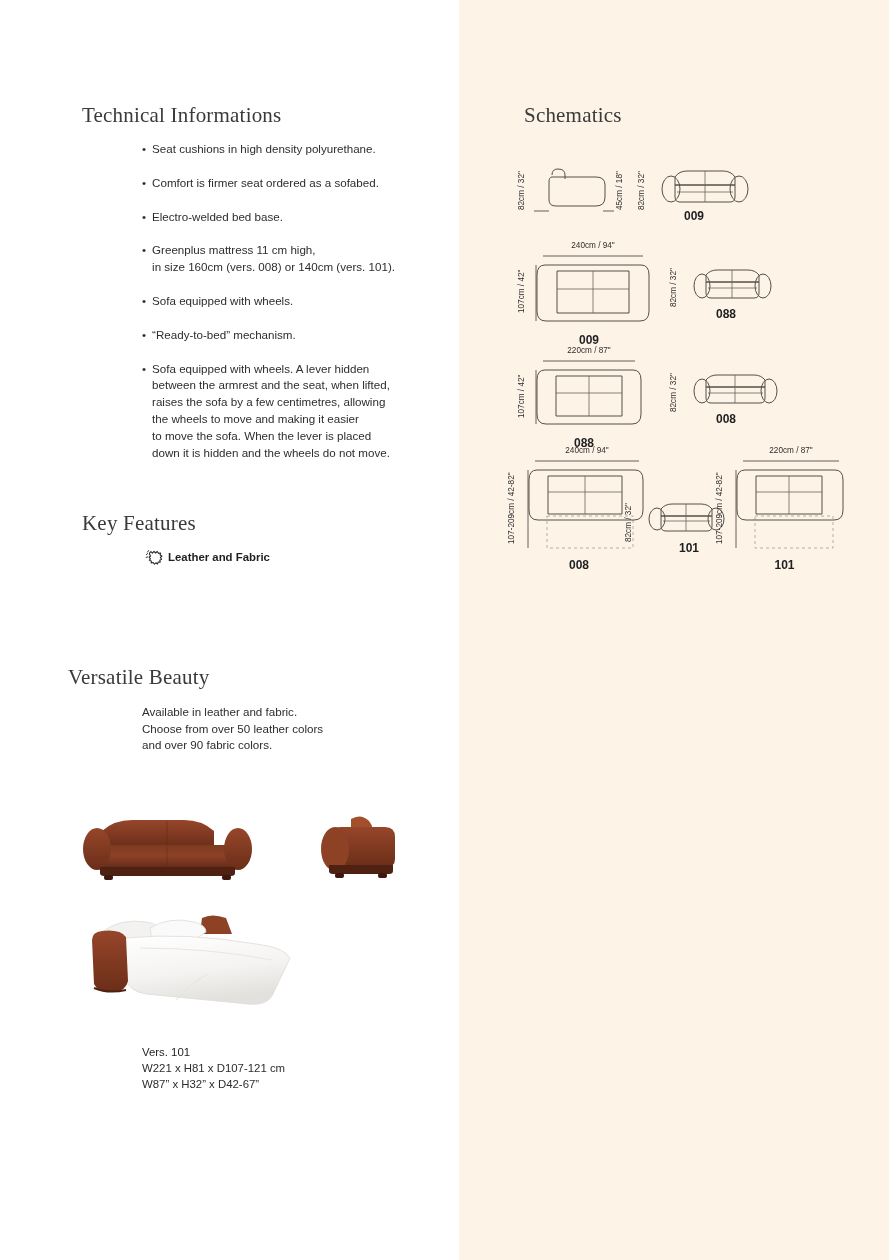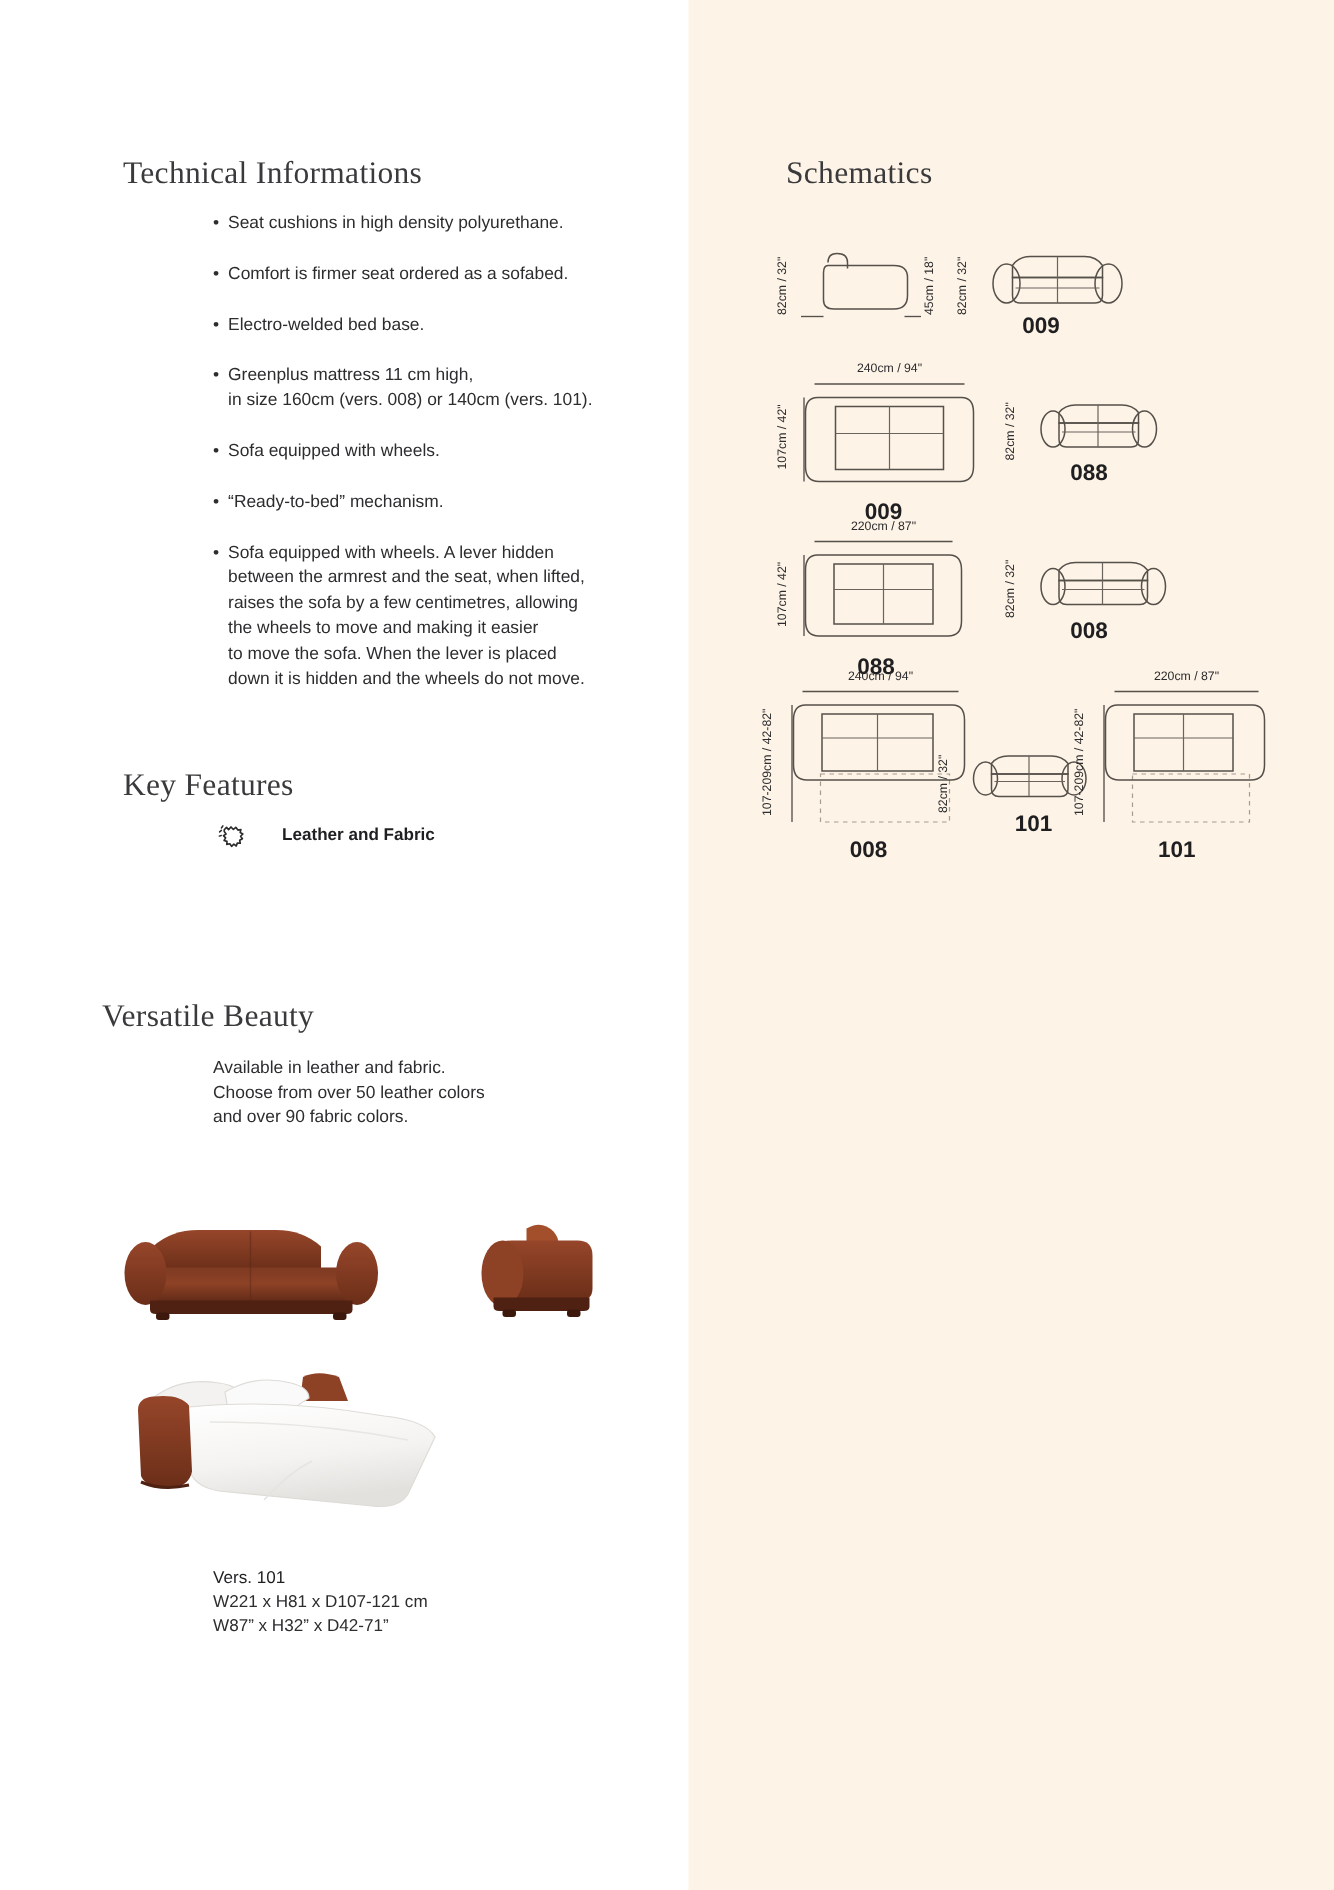--- a/index.html
+++ b/index.html
@@ -35,21 +35,21 @@
   .bullet {
     display: flex; gap: 6px;
     font-size: 11.6px; line-height: 16.8px; color: #2d2d2f;
     margin-bottom: 17px;
   }
   .bullet .dot { flex: 0 0 auto; }
   .bullet .txt { white-space: pre-line; }
 
   #key-title { position: absolute; left: 82px; top: 511px; }
   .features { position: absolute; left: 142px; top: 547px; width: 300px; }
-  .feature { display: flex; align-items: flex-start; gap: 20px; margin-bottom: 12px; }
+  .feature { display: flex; align-items: flex-start; margin-bottom: 12px; }
   .feature .ico { flex: 0 0 26px; width: 26px; height: 26px; color: #2b2b2d; }
   .feature .ft-name { font-size: 11.4px; font-weight: bold; color: #1f1f21; line-height: 14px; }
   .feature .ft-sub { font-size: 11.4px; color: #4a4a4c; line-height: 16px; margin-top: 2px; }
 
   #vb-title { position: absolute; left: 68px; top: 665px; }
   .vb-text {
     position: absolute; left: 142px; top: 704px; width: 300px;
     font-size: 11.6px; line-height: 16.5px; color: #2d2d2f; white-space: pre-line;
   }
 
@@ -62,21 +62,21 @@
   .caption { position: absolute; left: 142px; top: 1044px; }
   .caption .c-ttl { font-size: 11.4px; font-weight: normal; color: #1f1f21; line-height: 16px; }
   .caption .c-dim { font-size: 11.4px; color: #2d2d2f; line-height: 16px; }
 
   
   #schem-title { position: absolute; left: 524px; top: 103px; }
   .schem-wrap { position: absolute; left: 459px; top: 0; width: 430px; height: 1260px; }
   .schem-item { position: absolute; }
   .schem-label {
     text-align: center;
-    font-size: 15px; font-weight: bold; color: #1f1f21;
+    font-size: 12px; font-weight: bold; color: #1f1f21;
     margin-top: 2px;
   }
   .vlabel {
     position: absolute;
     font-size: 8.2px; color: #2d2d2f;
     writing-mode: vertical-rl; transform: rotate(180deg);
     white-space: nowrap;
   }
   .hlabel {
     position: absolute;
@@ -225,21 +225,21 @@
         <path d="M96 92 q16 -18 32 -26" stroke="#e6e4e1" stroke-width="1" fill="none"></path>
 
         <path d="M12 32 q0 -8 10 -9 q18 -2 24 6 l2 44 q-2 10 -14 11 q-16 1 -20 -8 z" fill="url(#vf2)"></path>
         <path d="M14 80 q14 6 32 2" stroke="#4e2112" stroke-width="2" fill="none"></path>
       </svg>
     </div>
 
     <div class="caption">
       <div class="c-ttl">Vers. 101</div>
       <div class="c-dim">W221 x H81 x D107-121 cm</div>
-      <div class="c-dim">W87” x H32” x D42-71”</div>
+      <div class="c-dim">W87” x H32” x D42-67”</div>
     </div>
   </div>
 
   <h1 class="h-serif" id="schem-title">Schematics</h1>
 
   <div class="schem-wrap">
 
     <div class="schem-item" style="left:60px; top:155px; width:110px;">
       <span class="vlabel" style="left:-2px; top:0px; height:55px;">82cm / 32"</span>
       <span class="vlabel" style="left:96px; top:0px; height:55px;">45cm / 18"</span>

